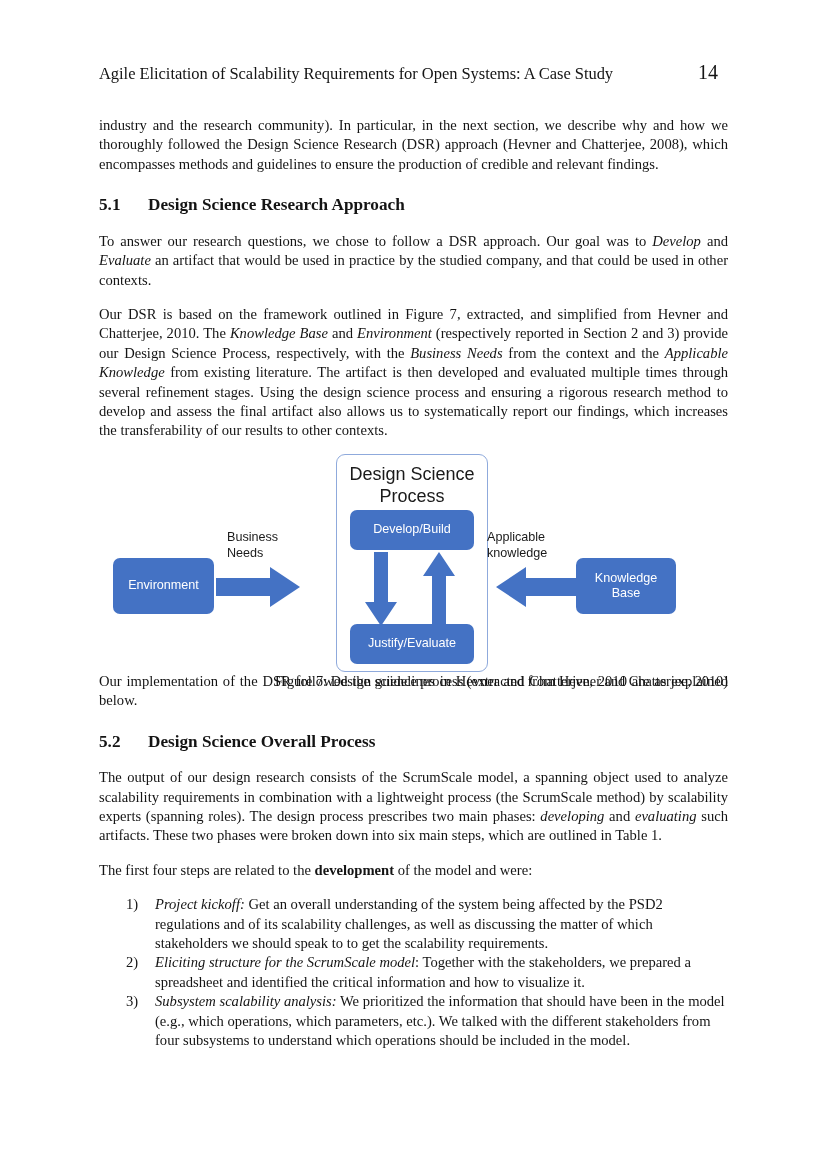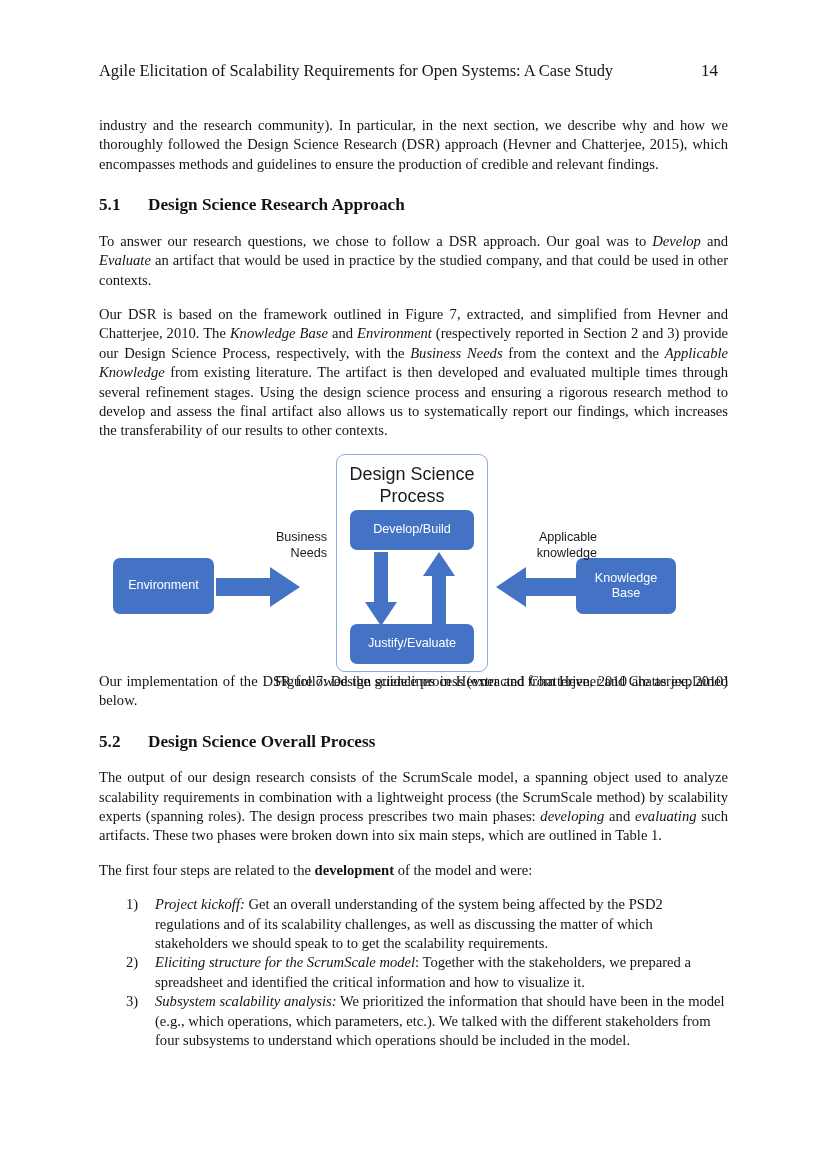--- a/index.html
+++ b/index.html
@@ -29,21 +29,21 @@
     width: 628px;
     display: flex;
     justify-content: space-between;
     align-items: baseline;
     font-size: 16.5px;
   }
   .header-title {
     letter-spacing: -0.05px;
   }
   .header-pageno {
-    font-size: 17px;
+    font-size: 20px;
     padding-right: 9px;
   }
   
   .col {
     position: absolute;
     left: 99px;
     top: 100px;
     width: 629px;
   }
   p.para {
@@ -141,21 +141,21 @@
     top: 104px;
     width: 100px;
     height: 56px;
   }
   .label {
     position: absolute;
     font-family: "Liberation Sans", "DejaVu Sans", sans-serif;
     font-size: 12.6px;
     line-height: 1.27;
     color: #1a1a1a;
-    text-align: right;
+    text-align: left;
   }
   .label-business {
     left: 128px;
     top: 76px;
     width: 100px;
   }
   .label-applicable {
     left: 388px;
     top: 76px;
     width: 110px;
@@ -204,21 +204,21 @@
 
 <div class="page">
 
   <div class="header">
     <span class="header-title">Agile Elicitation of Scalability Requirements for Open Systems: A Case Study</span>
     <span class="header-pageno">14</span>
   </div>
 
   <div class="col">
 
-    <p class="para"><span>industry and the research community). In particular, in the next section, we describe why and how we thoroughly followed the Design Science Research (DSR) approach (Hevner and Chatterjee, 2015), which encompasses methods and guidelines to ensure the production of credible and relevant findings.</span></p>
+    <p class="para"><span>industry and the research community). In particular, in the next section, we describe why and how we thoroughly followed the Design Science Research (DSR) approach (Hevner and Chatterjee, 2008), which encompasses methods and guidelines to ensure the production of credible and relevant findings.</span></p>
 
     <h2 class="sec"><span class="num">5.1</span><span>Design Science Research Approach</span></h2>
 
     <p class="para"><span>To answer our research questions, we chose to follow a DSR approach. Our goal was to </span><i>Develop</i><span> and </span><i>Evaluate</i><span> an artifact that would be used in practice by the studied company, and that could be used in other contexts.</span></p>
 
     <p class="para tight"><span>Our DSR is based on the framework outlined in Figure 7, extracted, and simplified from Hevner and Chatterjee, 2010. The </span><i>Knowledge Base</i><span> and </span><i>Environment</i><span> (respectively reported in Section 2 and 3) provide our Design Science Process, respectively, with the </span><i>Business Needs</i><span> from the context and the </span><i>Applicable Knowledge</i><span> from existing literature. The artifact is then developed and evaluated multiple times through several refinement stages. Using the design science process and ensuring a rigorous research method to develop and assess the final artifact also allows us to systematically report our findings, which increases the transferability of our results to other contexts.</span></p>
 
     <div class="figure-wrap">
       <div class="diagram">
 

